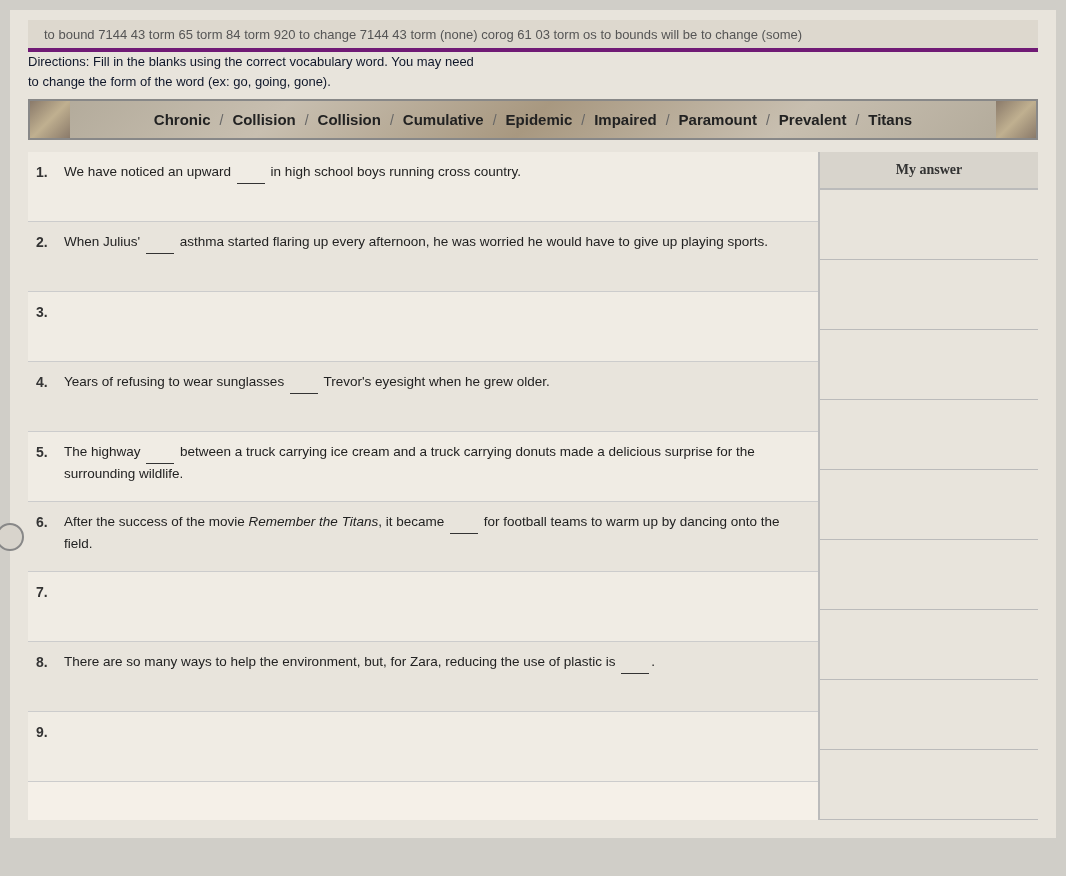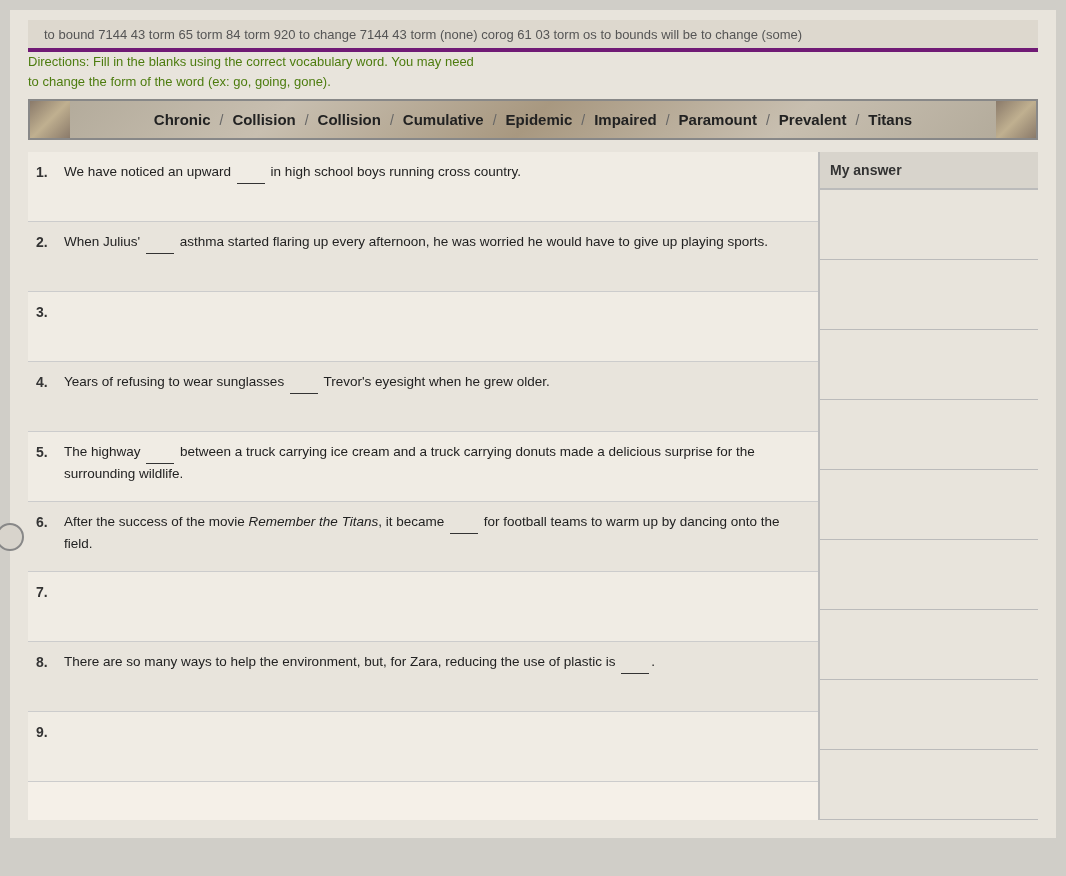--- a/index.html
+++ b/index.html
@@ -10,21 +10,21 @@
       min-height: 876px;
       padding: 10px;
     }
     .page {
       background: #e8e4dc;
       padding: 10px 18px 18px 18px;
       position: relative;
     }
     .directions {
       font-size: 13px;
-      color: #4d7c0f;
+      color: #0f172a;
       margin-bottom: 8px;
       line-height: 1.5;
     }
     .vocab-bar {
       display: flex;
       flex-direction: row;
       align-items: center;
       justify-content: center;
       background: linear-gradient(135deg, #b0a898 0%, #c8bfb0 25%, #a89880 50%, #c8bfb0 75%, #b0a898 100%);
       border: 2px solid #888;
@@ -69,23 +69,25 @@
       width: 220px;
       background: #e0ddd5;
       border-left: 2px solid #bbb;
       display: flex;
       flex-direction: column;
     }
     .my-answer-header {
       background: #d8d4cc;
       border-bottom: 2px solid #bbb;
       padding: 10px;
+      text-align: center;
       font-weight: bold;
       font-size: 14px;
       color: #333;
+      font-family: Liberation Serif, serif;
     }
     .answer-cells {
       display: flex;
       flex-direction: column;
       flex: 1;
     }
     .answer-cell {
       flex: 1;
       border-bottom: 1px solid #bbb;
       background: #e8e4dc;

